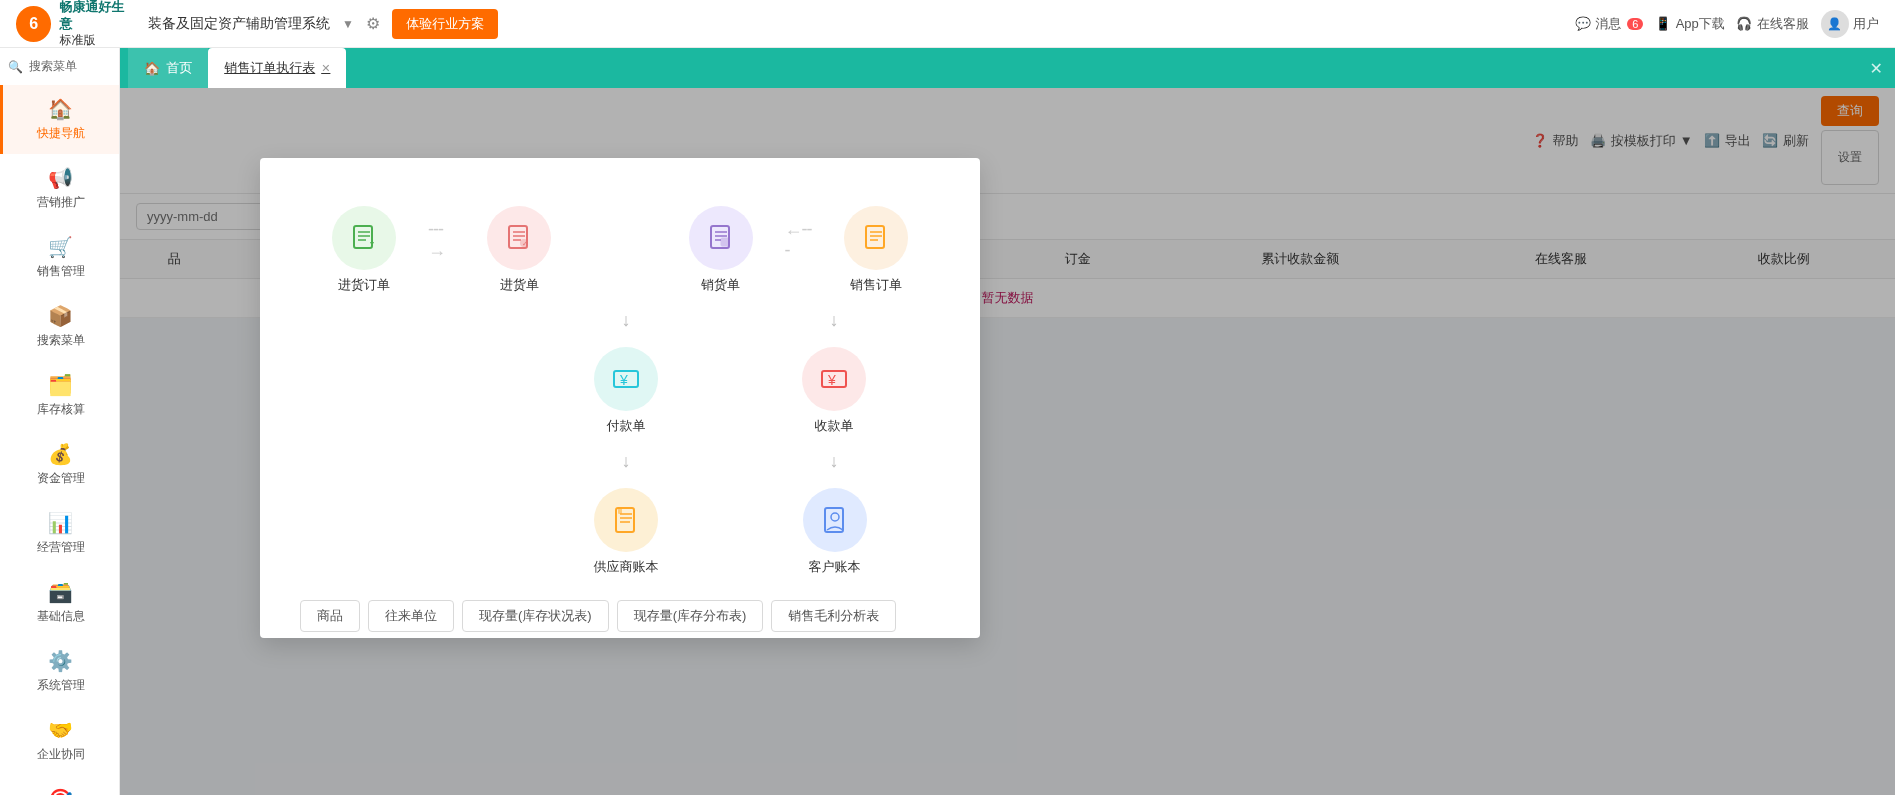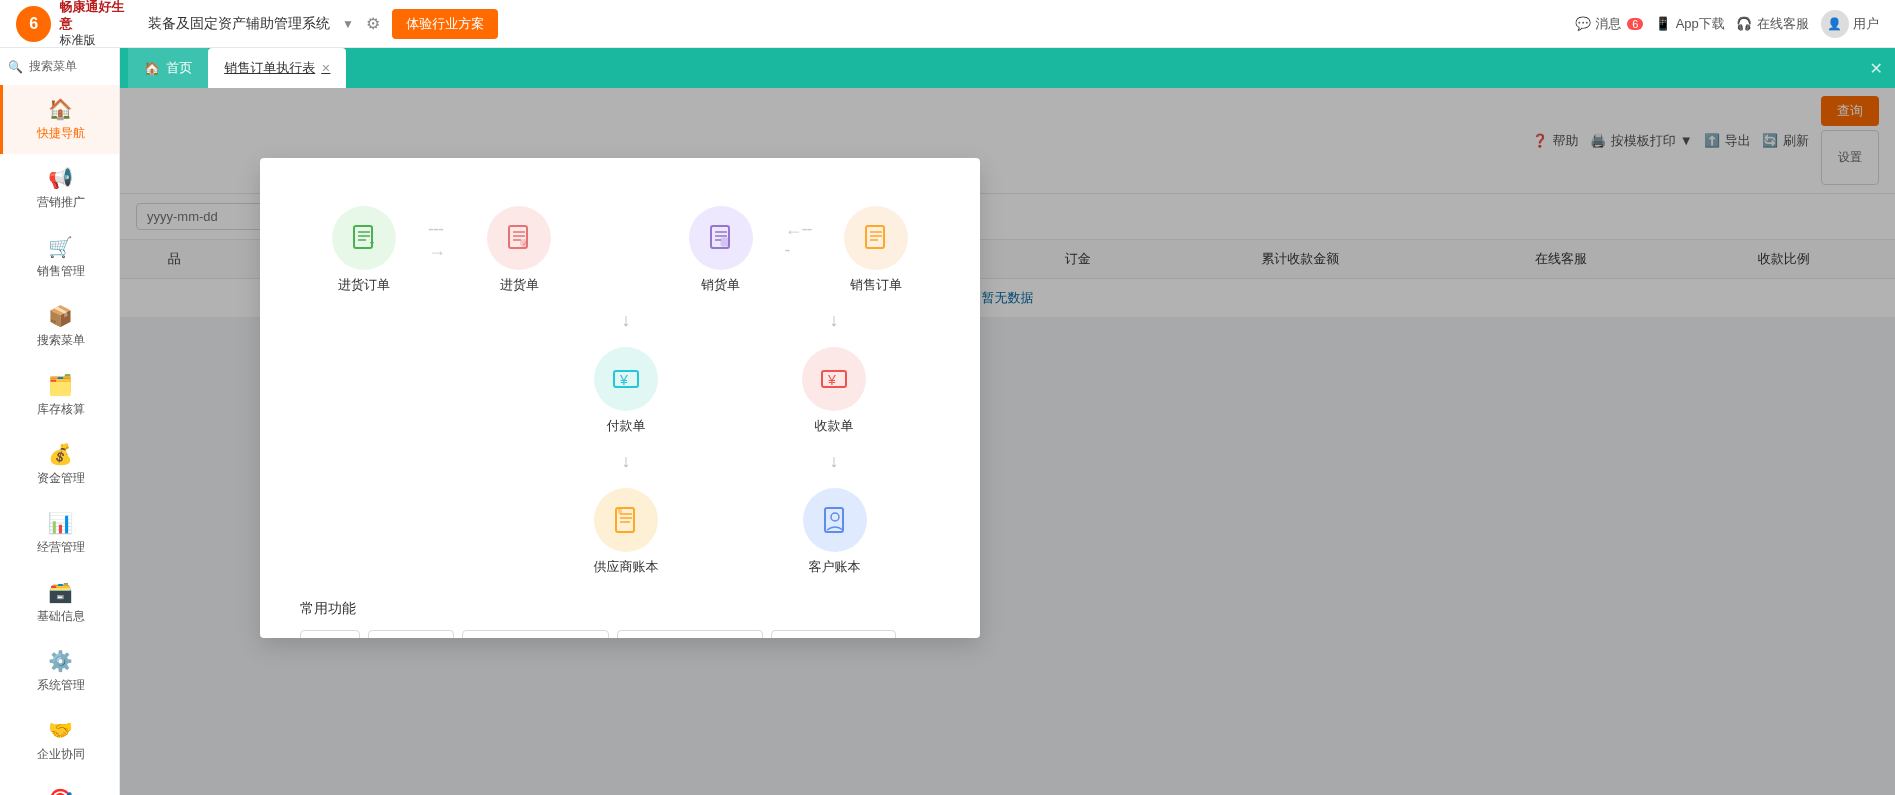--- a/index.html
+++ b/index.html
@@ -10,21 +10,21 @@
 
     
     .top-header {
       display: flex; align-items: center; height: 48px;
       background: #fff; border-bottom: 1px solid #e8e8e8;
       padding: 0 16px; gap: 12px;
     }
     .logo-area { display: flex; align-items: center; gap: 8px; width: 120px; }
     .logo-icon { width: 36px; height: 36px; background: #ff6b00; border-radius: 50%; display: flex; align-items: center; justify-content: center; color: white; font-size: 16px; font-weight: bold; }
     .logo-text { font-size: 12px; color: #333; line-height: 1.3; }
-    .logo-text .brand { color: #b91c1c; font-weight: bold; font-size: 13px; }
+    .logo-text .brand { color: #0f766e; font-weight: bold; font-size: 13px; }
     .header-btn { display: flex; align-items: center; gap: 4px; color: #555; font-size: 13px; cursor: pointer; }
     .header-btn .badge { background: #ff4d4f; color: white; border-radius: 10px; padding: 0 5px; font-size: 11px; margin-left: 2px; }
     .try-btn { background: #ff6b00; color: white; border: none; border-radius: 4px; padding: 6px 14px; font-size: 13px; cursor: pointer; }
     .user-avatar { width: 28px; height: 28px; background: #ddd; border-radius: 50%; display: flex; align-items: center; justify-content: center; color: #666; font-size: 12px; }
 
     
     .main-layout { display: flex; flex: 1; overflow: hidden; }
 
     
     .sidebar {
@@ -74,21 +74,21 @@
       padding: 8px 16px; gap: 12px; border-bottom: 1px solid #e8e8e8; flex-wrap: wrap;
     }
     .filter-input { border: 1px solid #d9d9d9; border-radius: 4px; padding: 5px 10px; font-size: 13px; width: 160px; }
     .filter-select { border: 1px solid #d9d9d9; border-radius: 4px; padding: 5px 10px; font-size: 13px; min-width: 120px; background: white; }
     .more-conditions { color: #666; font-size: 13px; cursor: pointer; }
     .cal-icon { color: #888; cursor: pointer; }
 
     
     .data-table { width: 100%; border-collapse: collapse; background: white; }
     .data-table th { background: #fafafa; border-bottom: 1px solid #e8e8e8; padding: 10px 12px; text-align: center; font-size: 13px; color: #333; font-weight: 500; white-space: nowrap; }
-    .data-table td { border-bottom: 1px solid #f0f0f0; padding: 10px 12px; text-align: center; font-size: 13px; color: #0369a1; }
+    .data-table td { border-bottom: 1px solid #f0f0f0; padding: 10px 12px; text-align: center; font-size: 13px; color: #be185d; }
     .empty-data { text-align: center; padding: 40px; color: #999; font-size: 14px; }
 
     
     .modal-overlay {
       position: absolute; top: 0; left: 0; right: 0; bottom: 0;
       background: rgba(0,0,0,0.3); z-index: 100;
       display: flex; align-items: flex-start; justify-content: flex-start;
       padding: 0;
     }
     .modal-box {
@@ -439,21 +439,20 @@
                       <path d="M8 26 Q16 20 24 26" fill="none" stroke="#5c8dee" stroke-width="1.5"></path>
                     </svg>
                   </div>
                   <span class="node-label">客户账本</span>
                 </div>
               </div>
 
             </div>
 
             <div class="common-section">
-              <div class="common-title">常用功能</div>
               <div class="common-btns">
                 <button class="common-btn">商品</button>
                 <button class="common-btn">往来单位</button>
                 <button class="common-btn">现存量(库存状况表)</button>
                 <button class="common-btn">现存量(库存分布表)</button>
                 <button class="common-btn">销售毛利分析表</button>
 
               </div>
             </div>
 

